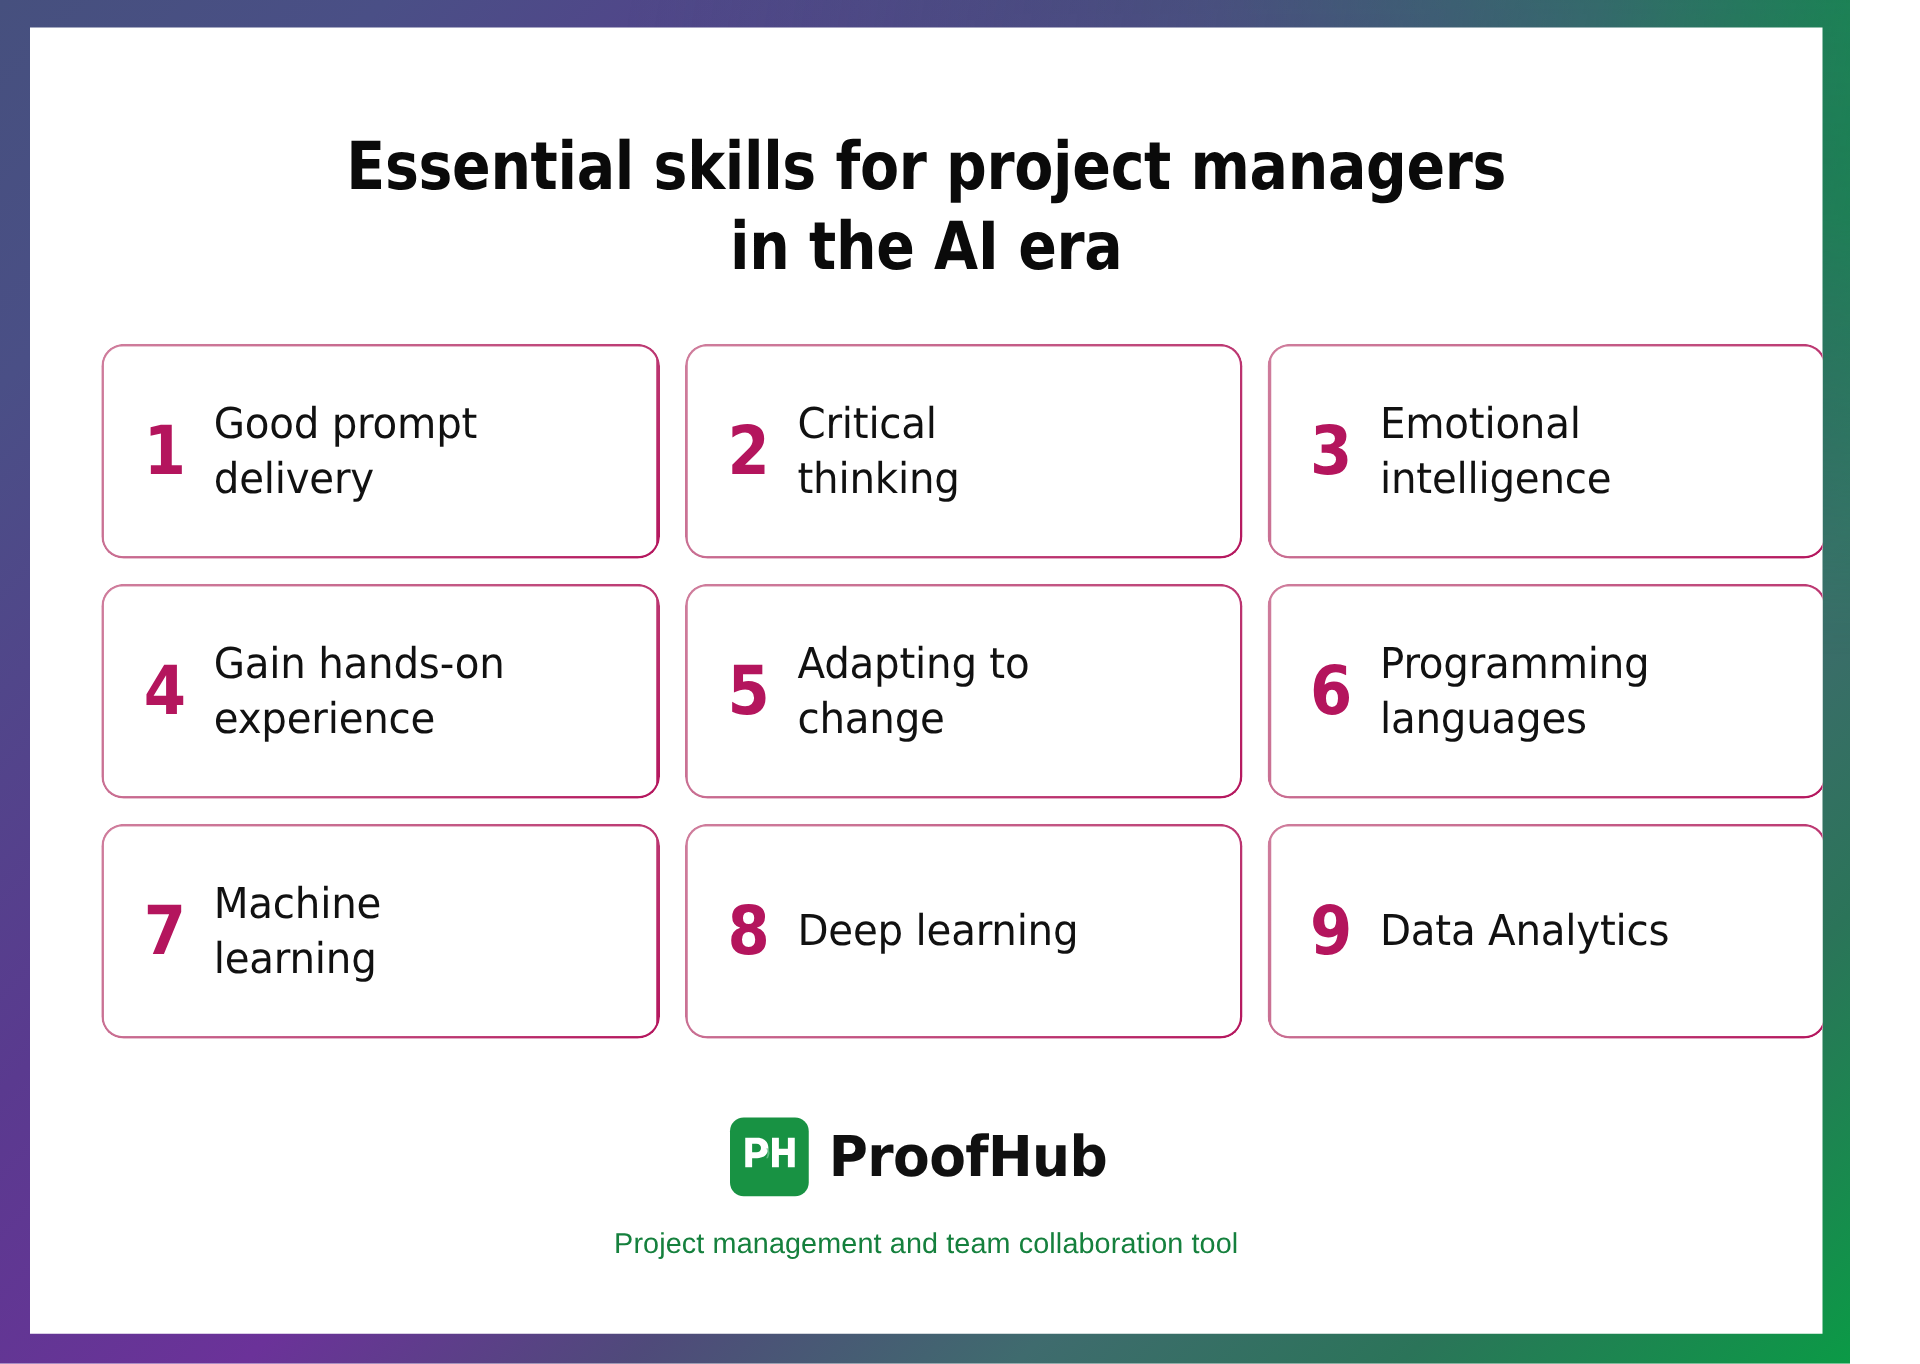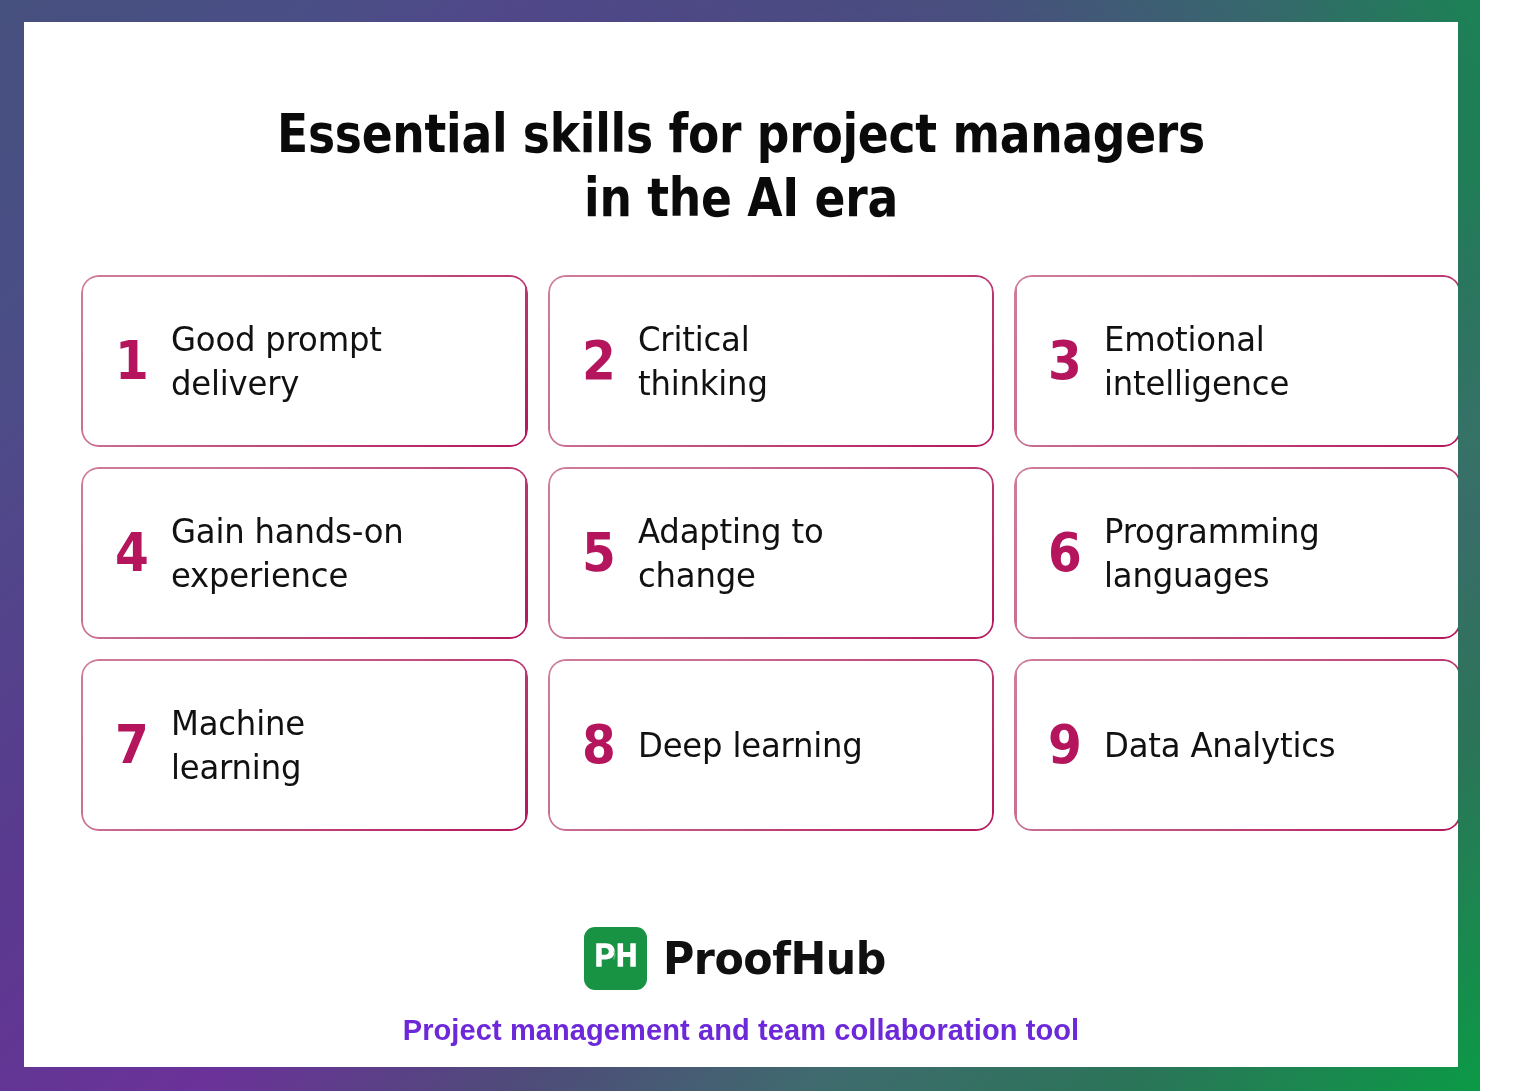--- a/index.html
+++ b/index.html
@@ -152,21 +152,20 @@
 
   
   #brand {
     position: absolute;
     left: 0;
     right: 0;
     top: 872px;
     display: flex;
     flex-direction: column;
     align-items: center;
-    margin-top: 33px;
   }
   #brand-row {
     display: flex;
     align-items: center;
     gap: 16px;
   }
   #brand-mark {
     width: 63px;
     height: 63px;
     border-radius: 11px;
@@ -182,24 +181,24 @@
     font-family: "DejaVu Sans", sans-serif;
     font-weight: 700;
     font-size: 45px;
     line-height: 1;
     letter-spacing: -0.5px;
     transform: scaleX(0.95);
     transform-origin: left center;
   }
   #brand-tagline {
     margin-top: 26px;
-    color: #6d28d9;
+    color: #15803d;
     font-family: "Liberation Sans", sans-serif;
-    font-weight: 700;
-    font-size: 29px;
+    font-weight: 400;
+    font-size: 23px;
     line-height: 1;
     letter-spacing: 0.1px;
   }
 </style>
 </head>
 <body>
 
 <div id="infographic">
   <div id="canvas">
 

